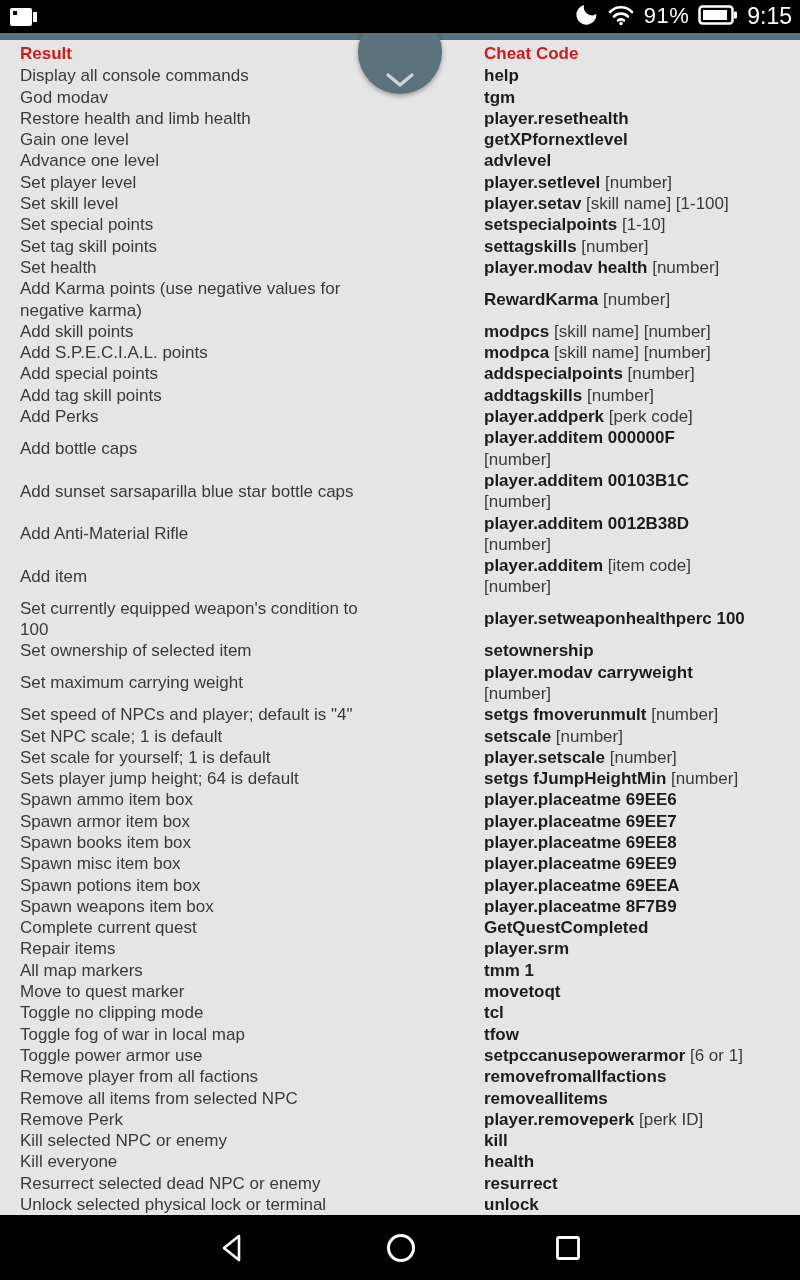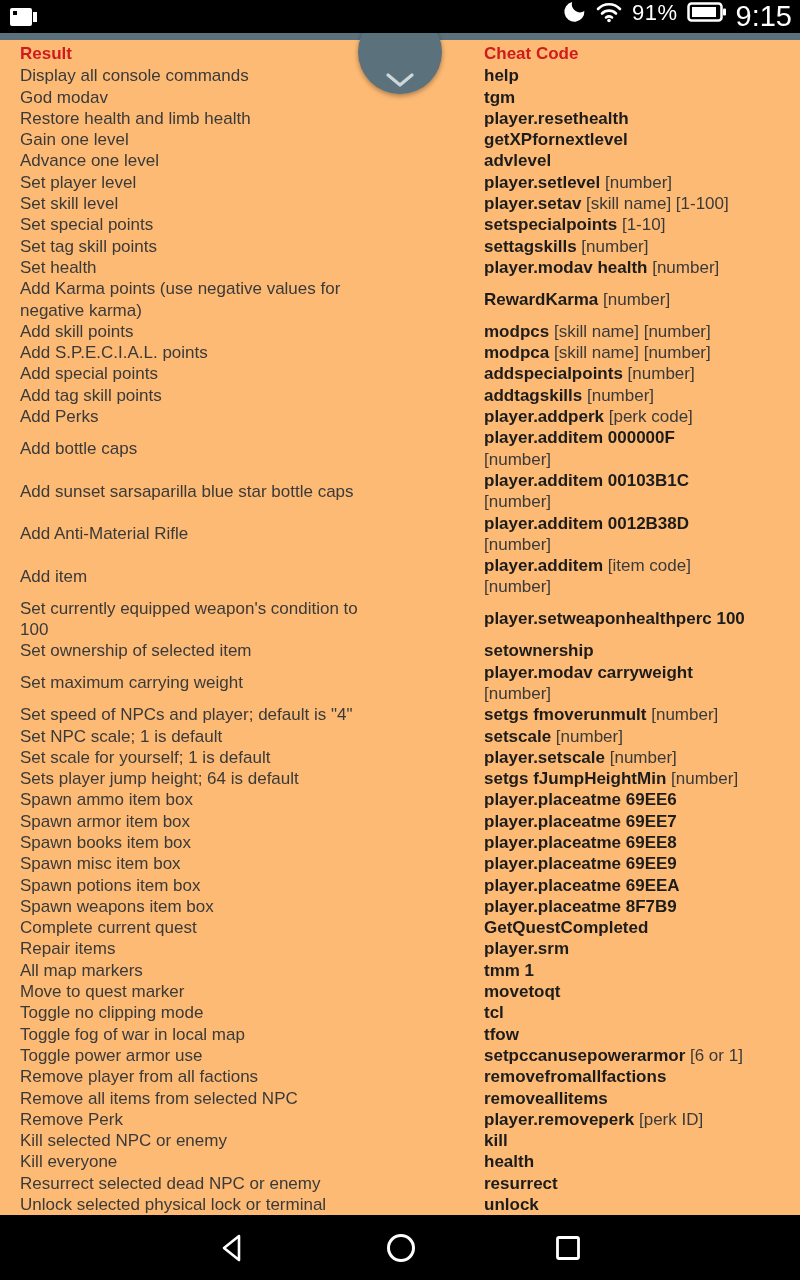--- a/index.html
+++ b/index.html
@@ -7,34 +7,34 @@
               font-family:"Liberation Sans", sans-serif; }
 
   
   .status-bar { position:absolute; left:0; top:0; width:800px; height:33px;
                 background:#000; color:#fff; display:flex; align-items:center;
                 padding:0 6px; z-index:5; }
   .sb-left { display:flex; align-items:center; }
   .sb-spacer { flex:1; }
   .sb-right { display:flex; align-items:flex-start; gap:9px; }
   .sb-text { font-size:22px; color:#fff; letter-spacing:0.5px; }
-  .sb-time { font-size:29px; color:#fff; margin-right:2px; }
+  .sb-time { font-size:23px; color:#fff; margin-right:2px; }
   .sb-icon { display:block; }
 
   
   .header-strip { position:absolute; left:0; top:33px; width:800px; height:7px;
                   background:#5b727c; z-index:3; }
   .scroll-fab { position:absolute; left:358px; top:-23px; width:84px; height:84px;
                 border-radius:50%; background:#5b727c; z-index:2;
                 box-shadow:0 2px 5px rgba(0,0,0,0.35); border:none; cursor:pointer; }
   .scroll-fab svg { position:absolute; left:26px; top:62px; }
 
   
   .content { position:absolute; left:0; top:40px; width:800px; height:1175px;
-             background:#fdba74; overflow:hidden; z-index:1; }
+             background:#e5e5e5; overflow:hidden; z-index:1; }
   table.cheats { width:800px; table-layout:fixed; border-collapse:collapse;
                  font-size:17px; line-height:21.3px; margin-top:3px; }
   col.c-result { width:484px; }
   col.c-code   { width:316px; }
   th, td { vertical-align:middle; padding:0; text-align:left; font-weight:normal; }
   th { color:#d01b1e; font-weight:bold; padding-bottom:1px; }
   td.result, th.result { padding-left:20px; }
   td.result { color:#3a3a3a; white-space:pre-line; }
   td.code   { color:#3a3a3a; white-space:pre-line; }
   td.code .b { font-weight:bold; color:#1c1c1c; }

